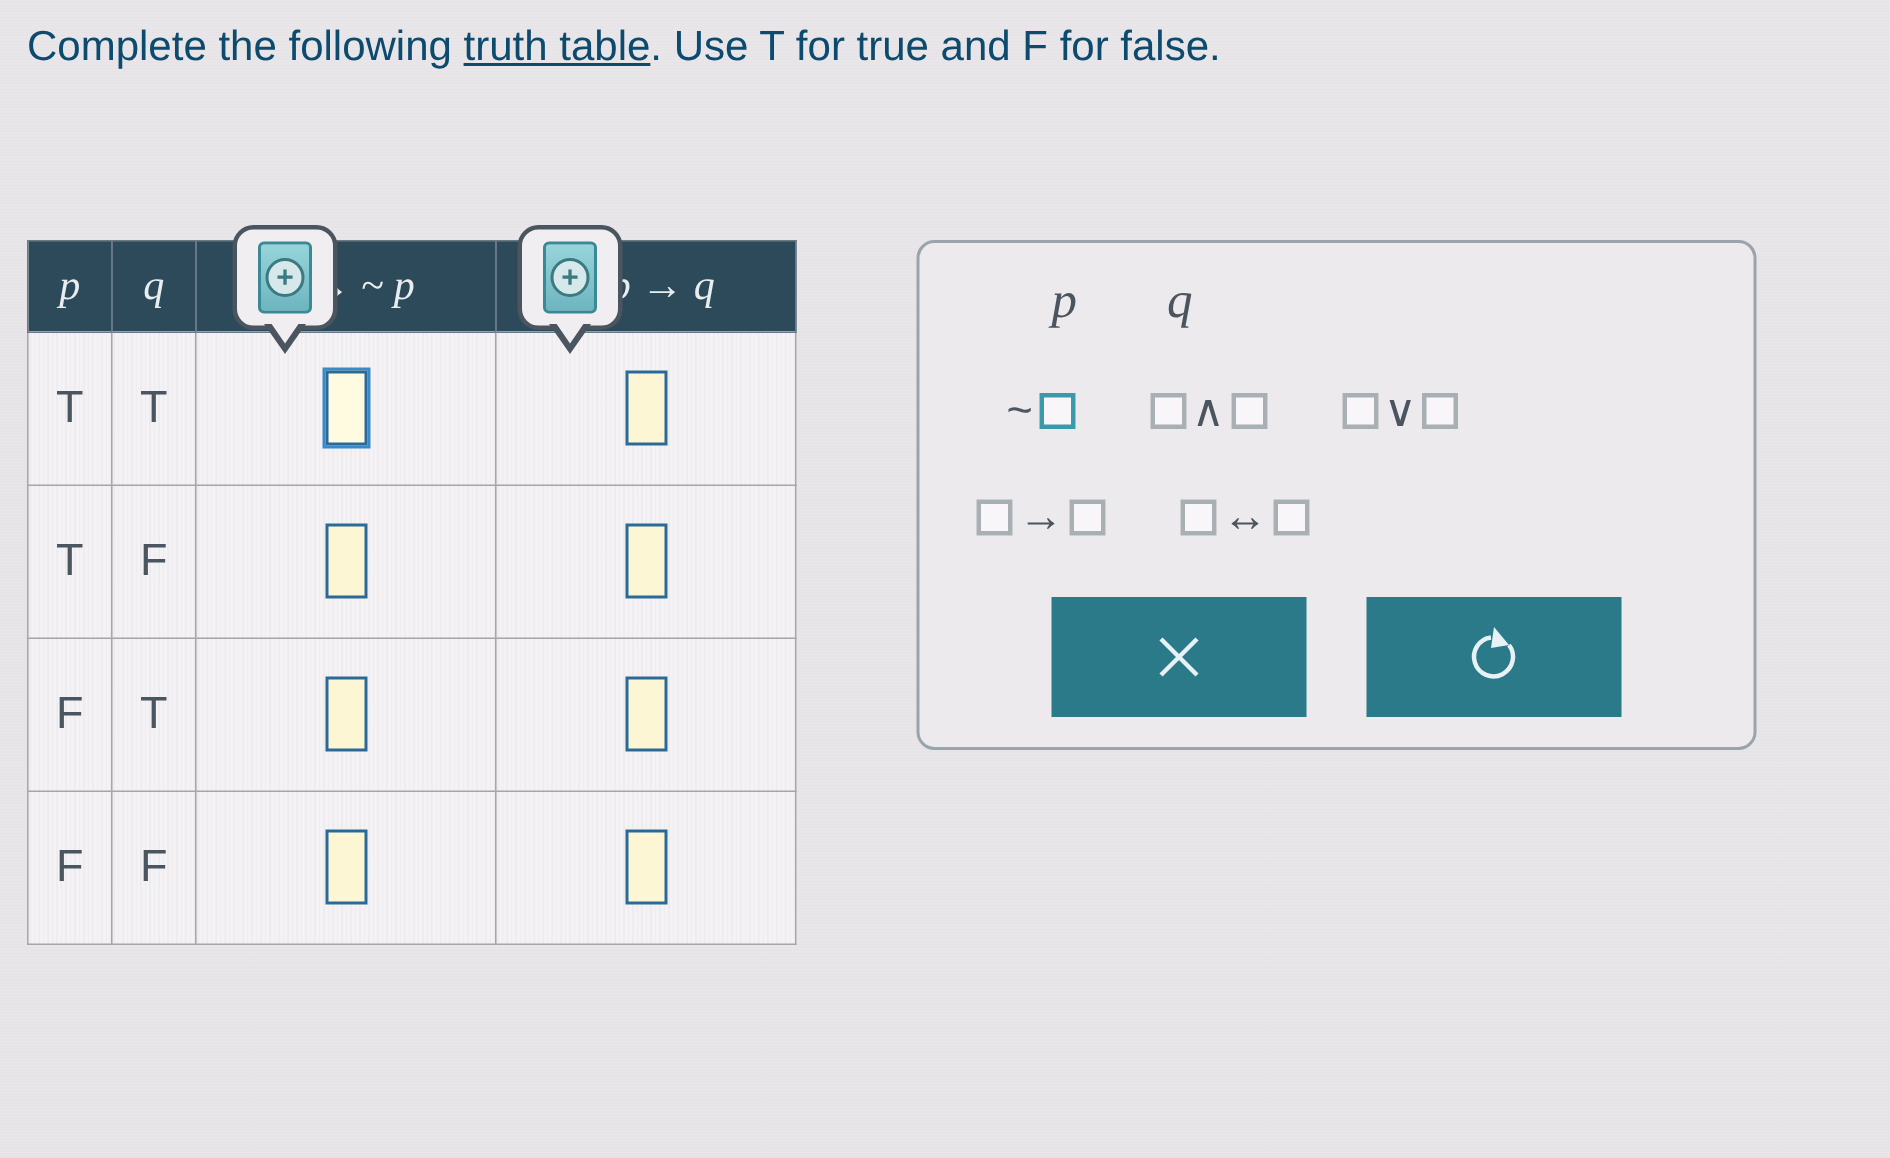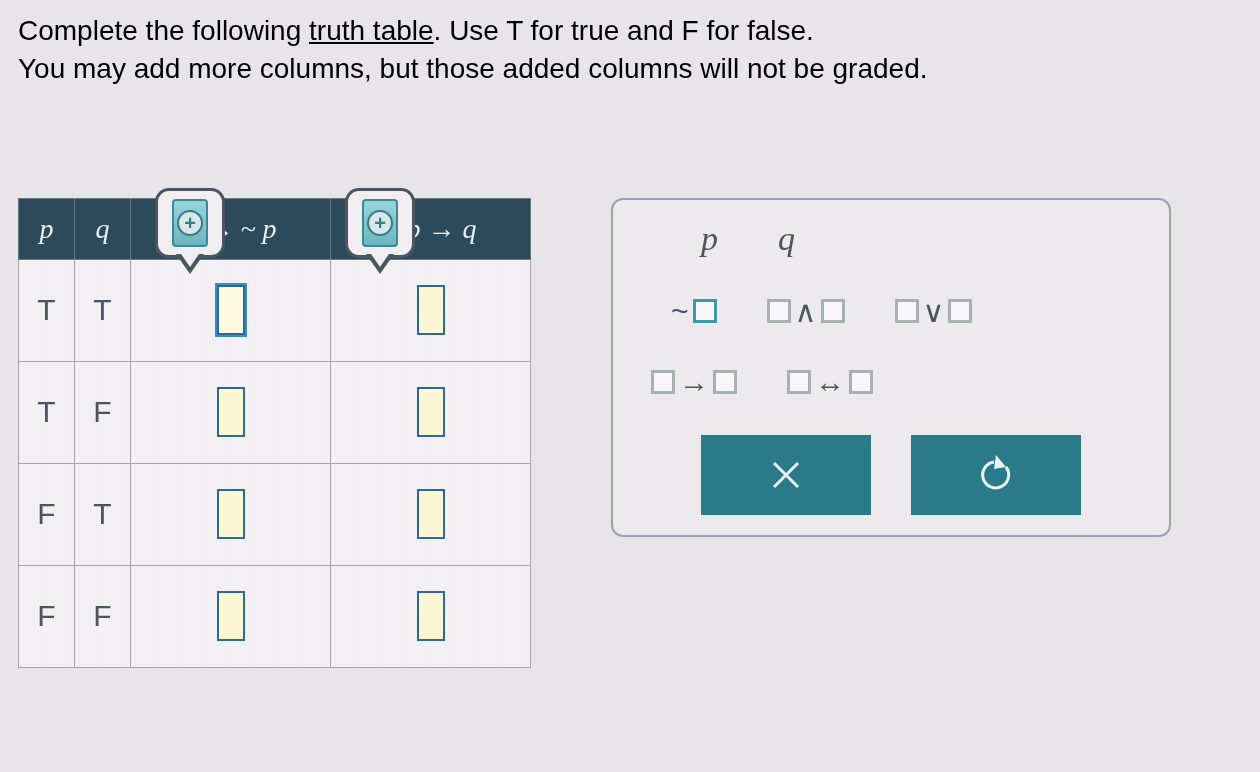--- a/index.html
+++ b/index.html
@@ -8,21 +8,21 @@
       background: #e8e6e8;
       background-image: repeating-linear-gradient(0deg, rgba(200,200,210,0.08) 0, rgba(200,200,210,0.08) 1px, transparent 1px, transparent 2px);
       width: 1260px;
       height: 772px;
       overflow: hidden;
       position: relative;
     }
     .instructions {
       padding: 12px 28px 0 18px;
       font-size: 28px;
-      color: #000000;
+      color: #0c4a6e;
       line-height: 1.35;
     }
     .instructions .underline {
       text-decoration: underline;
     }
     .content-area {
       position: relative;
       margin-top: 10px;
       padding: 0 18px;
     }
@@ -195,21 +195,20 @@
       font-size: 40px;
       cursor: pointer;
     }
     .pal-btn svg { width: 40px; height: 40px; }
   </style>
 </head>
 <body>
 
 <div class="instructions">
   <span>Complete the following </span><span class="underline">truth table</span><span>. Use T for true and F for false.</span><br>
-  <span>You may add more columns, but those added columns will not be graded.</span>
 </div>
 
 <div class="content-area">
 
   <div class="add-col-btn" style="left: 150px;">
     <div class="speech-bubble">
       <div class="plus-chip">
         <div class="plus-circle">
             <span>+</span>
           </div>

